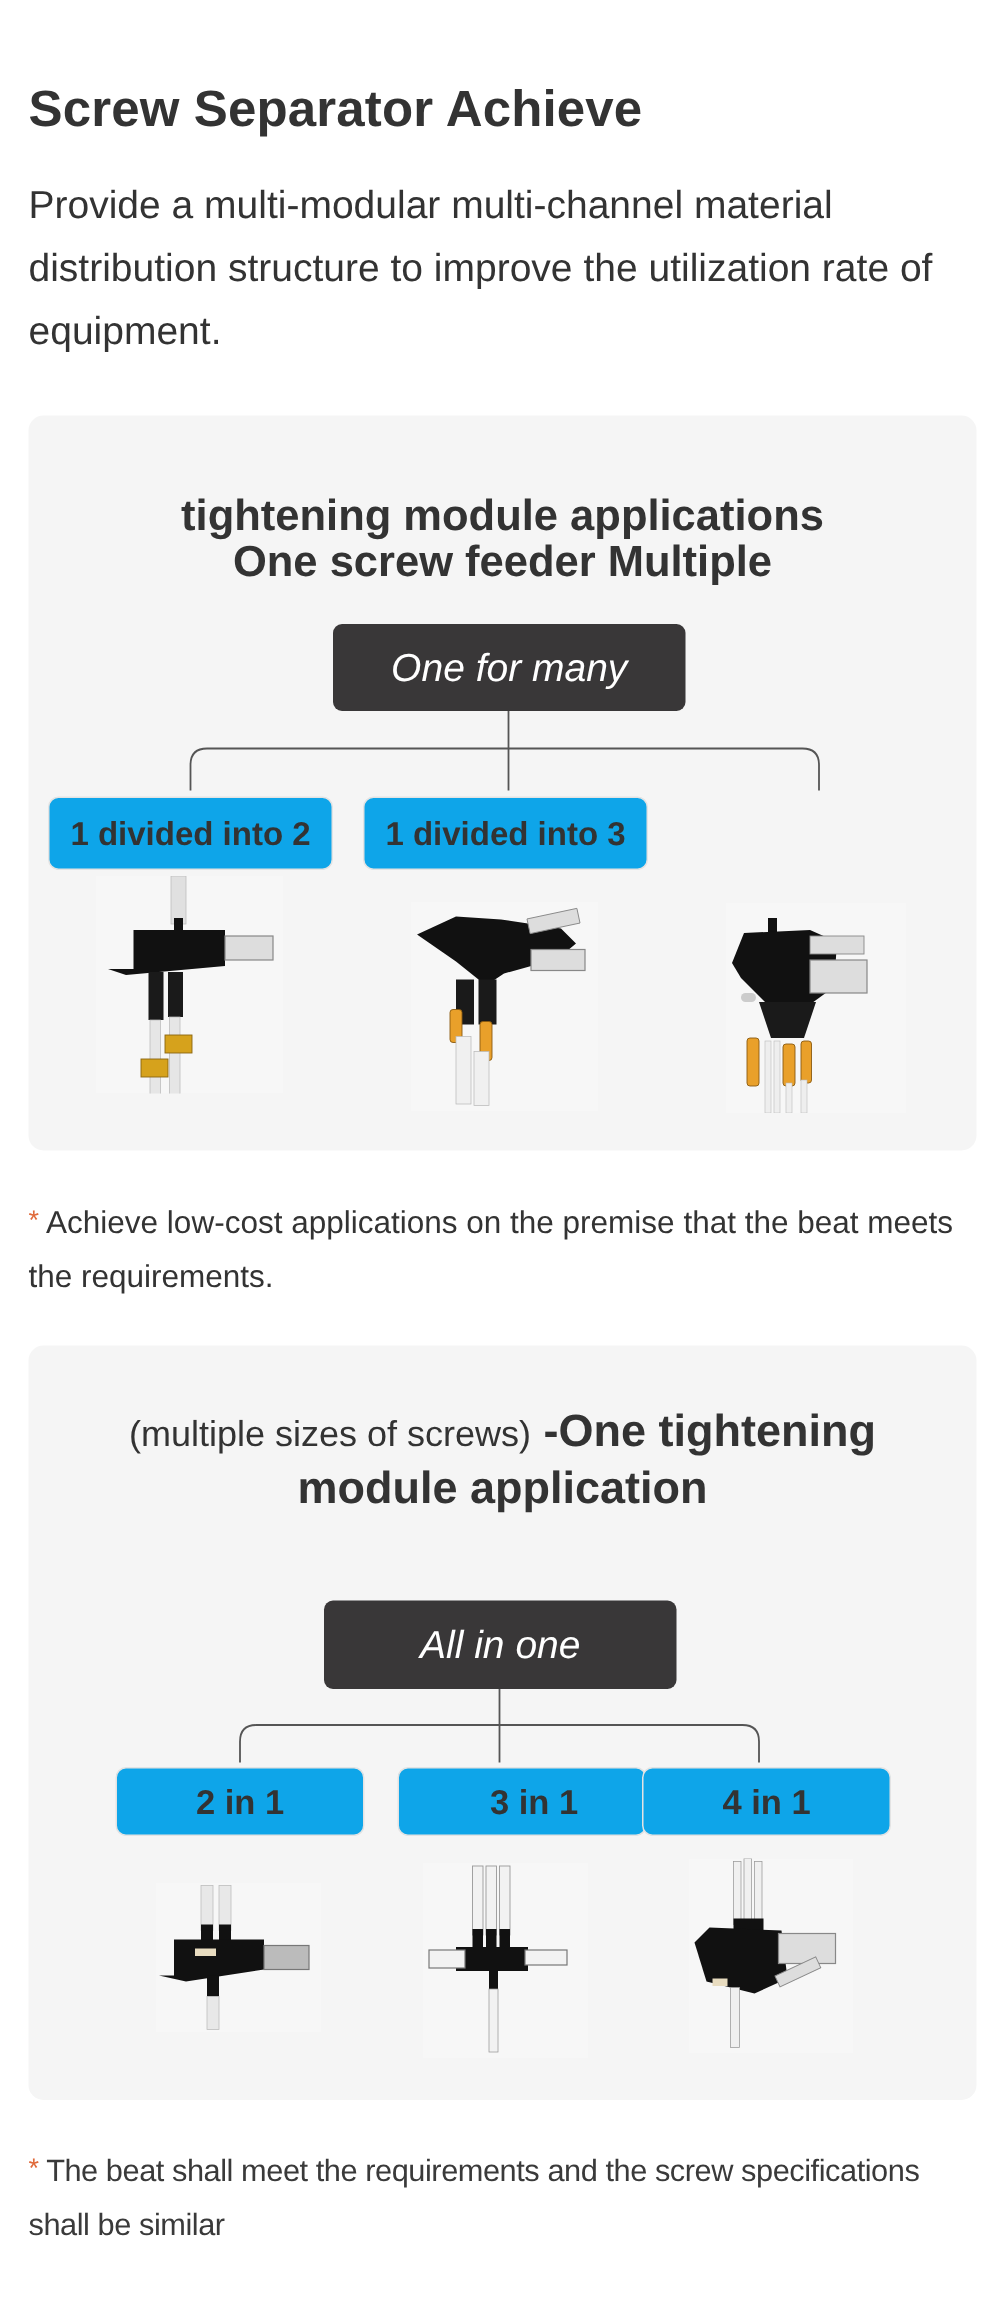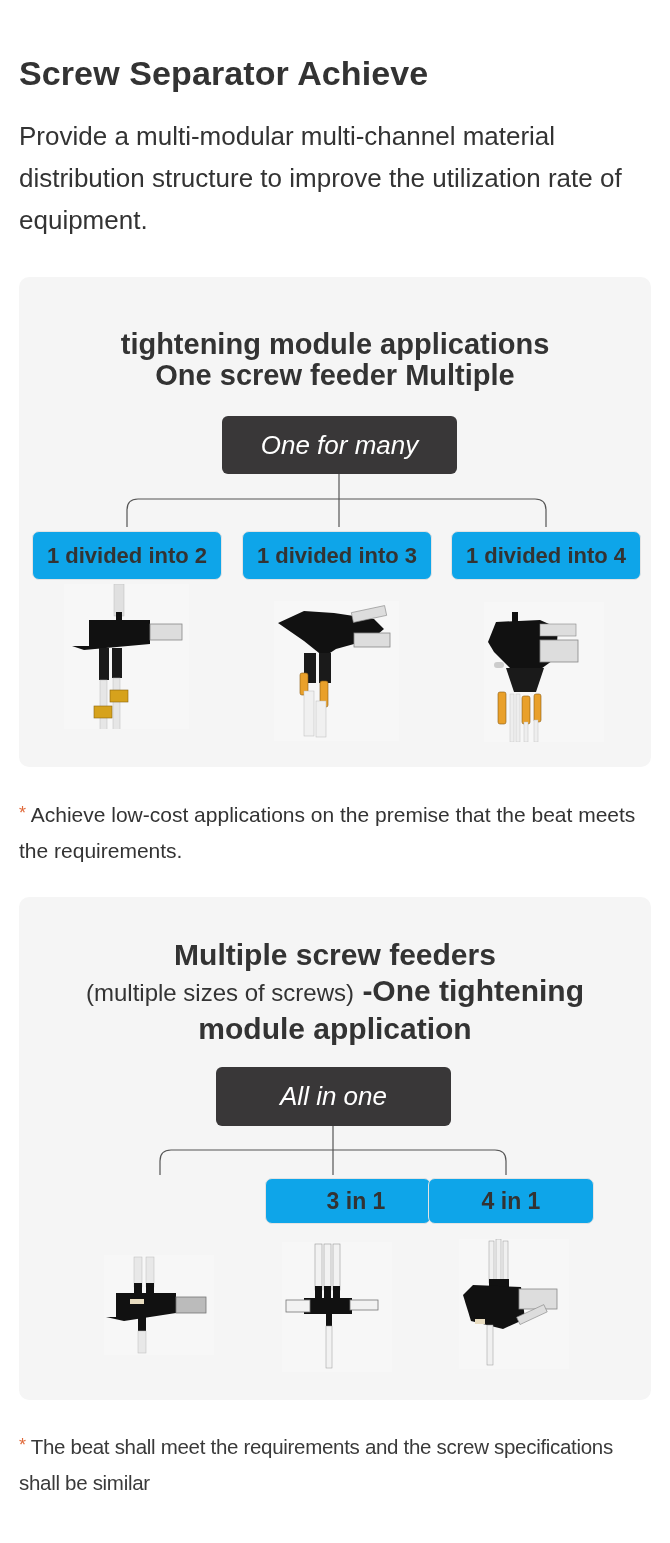--- a/index.html
+++ b/index.html
@@ -49,21 +49,20 @@
 
   <svg class="tree" viewBox="0 0 632 490" width="632" height="490">
     <path d="M320 197 V250" stroke="#555" stroke-width="1.2" fill="none"></path>
     <path d="M108 250 V233 Q108 222 119 222 H516 Q527 222 527 233 V250" stroke="#555" stroke-width="1.2" fill="none"></path>
   </svg>
 
   <div class="root-box">One for many</div>
 
   <div class="leaf" style="left:13px;">1 divided into 2</div>
   <div class="leaf" style="left:223px;">1 divided into 3</div>
-  <div class="leaf" style="left:432px;">1 divided into 4</div>
 
   <svg class="product" style="left:45px; top:307px;" width="125" height="145" viewBox="0 0 125 145">
     <rect x="0" y="0" width="125" height="145" fill="#f7f7f7"></rect>
     <rect x="50" y="0" width="10" height="32" fill="#e0e0e0" stroke="#bbb" stroke-width="0.5"></rect>
     <rect x="52" y="28" width="6" height="8" fill="#111"></rect>
     <polygon points="8,62 25,62 25,36 86,36 86,60 20,66" fill="#111"></polygon>
     <rect x="86" y="40" width="32" height="16" fill="#ddd" stroke="#888" stroke-width="0.8"></rect>
     <rect x="35" y="64" width="10" height="32" fill="#1a1a1a"></rect>
     <rect x="48" y="64" width="10" height="30" fill="#1a1a1a"></rect>
     <rect x="36" y="96" width="7" height="50" fill="#e6e6e6" stroke="#bbb" stroke-width="0.5"></rect>
@@ -103,35 +102,35 @@
   </svg>
 </div>
 
 <p class="note note1">
   <span class="asterisk">*</span>
   <span>Achieve low-cost applications on the premise that the beat meets the requirements.</span>
 </p>
 
 <div class="card card2">
   <div class="card-heading">
-    <div>Multiple screw feeders</div>
     <div>
       <span class="heading-small">(multiple sizes of screws)</span>
       <span>-One tightening</span>
     </div>
     <div>module application</div>
   </div>
 
   <svg class="tree" viewBox="0 0 632 503" width="632" height="503">
     <path d="M314 229 V278" stroke="#555" stroke-width="1.2" fill="none"></path>
     <path d="M141 278 V264 Q141 253 152 253 H476 Q487 253 487 264 V278" stroke="#555" stroke-width="1.2" fill="none"></path>
   </svg>
 
   <div class="root-box">All in one</div>
 
+  <div class="leaf" style="left:58px;">2 in 1</div>
   <div class="leaf" style="left:246px;padding-left:16px;">3 in 1</div>
   <div class="leaf" style="left:409px;">4 in 1</div>
 
   <svg class="product" style="left:85px; top:358px;" width="110" height="100" viewBox="0 0 110 100">
     <rect x="0" y="0" width="110" height="100" fill="#f7f7f7"></rect>
     <rect x="30" y="2" width="8" height="30" fill="#e8e8e8" stroke="#bbb" stroke-width="0.5"></rect>
     <rect x="42" y="2" width="8" height="30" fill="#e8e8e8" stroke="#bbb" stroke-width="0.5"></rect>
     <rect x="30" y="28" width="8" height="12" fill="#111"></rect>
     <rect x="42" y="28" width="8" height="12" fill="#111"></rect>
     <polygon points="2,62 12,62 12,38 72,38 72,58 20,66" fill="#111"></polygon>

